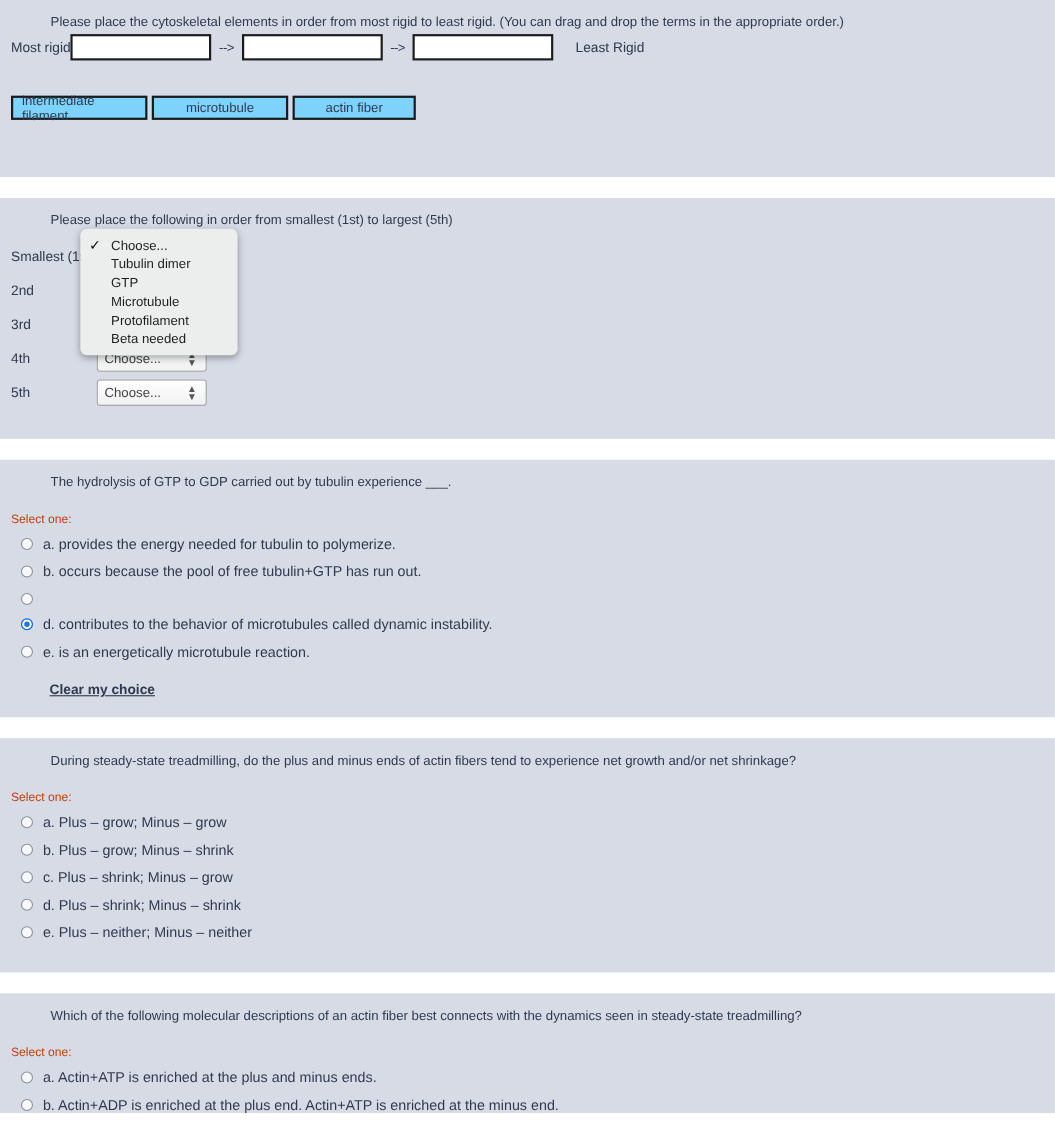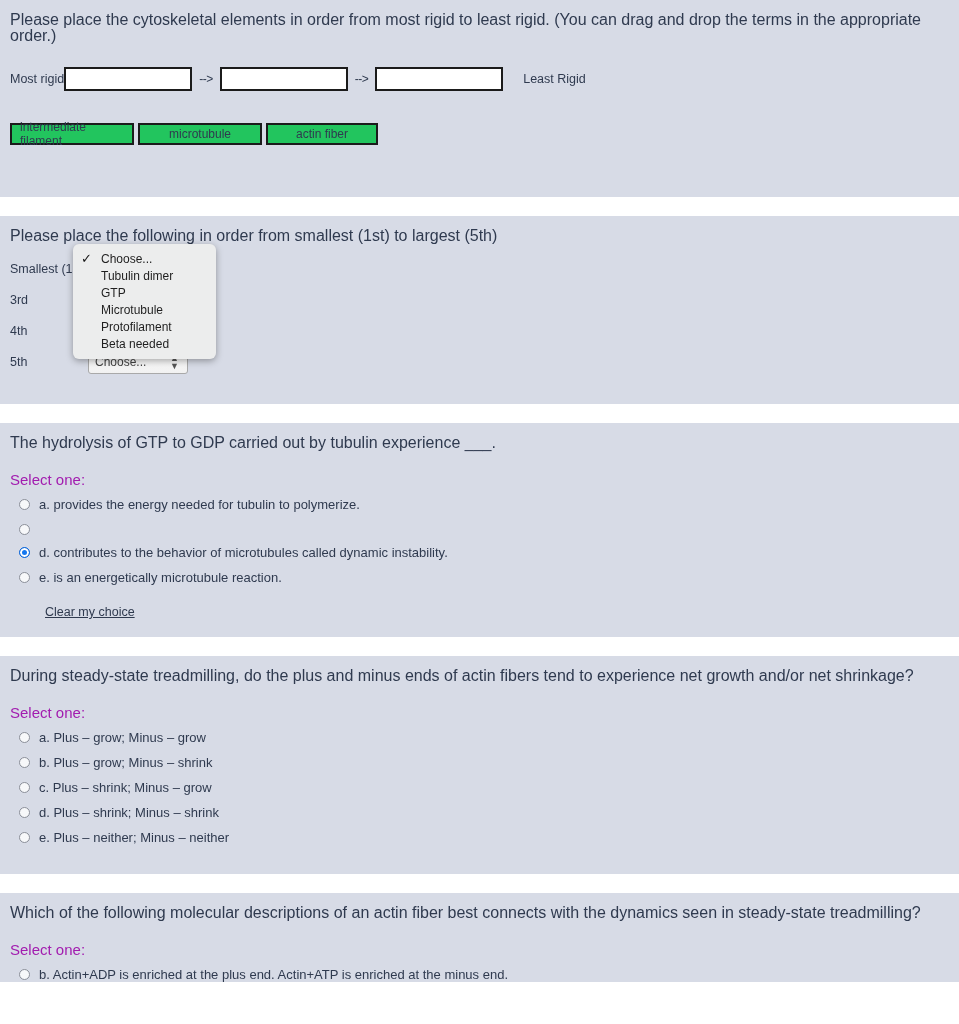--- a/index.html
+++ b/index.html
@@ -20,31 +20,32 @@
   .qblock {
     background: #d7dbe6;
     width: 959px;
     padding: 0;
     position: relative;
   }
   .gap { height: 19px; background: #ffffff; width: 959px; }
 
   .qtext {
     padding: 12px 0 0 10px;
-    font-size: 16px;
+    font-size: 12px;
     line-height: 16px;
     color: #2f3a4f;
+    margin-left: 36px;
   }
 
   
   .q1-body { padding: 0 0 0 10px; }
   .dnd-row {
     display: flex;
     align-items: center;
-    margin-top: 22px;
+    margin-top: 2px;
     height: 26px;
   }
   .dnd-label {
     font-size: 12.5px;
     color: #2f3a4f;
     white-space: nowrap;
   }
   .dropzone {
     width: 128px;
     height: 24px;
@@ -61,21 +62,21 @@
   }
   .least-label { padding-left: 20px; font-size: 12.5px; }
 
   .term-row {
     display: flex;
     margin-top: 31px;
     padding-bottom: 52px;
   }
   .term {
     height: 22px;
-    background: #22c55e;
+    background: #7dd3fc;
     border: 2px solid #1b1b1b;
     display: flex;
     align-items: center;
     justify-content: center;
     font-size: 12px;
     color: #2f3a4f;
     margin-right: 4px;
     cursor: move;
     padding: 0 8px;
   }
@@ -143,24 +144,24 @@
     width: 18px;
     font-size: 13px;
     color: #151515;
     line-height: 14px;
   }
   .dd-label { padding-left: 2px; }
 
   
   .mcq-body { padding: 0 0 18px 10px; }
   .select-one {
-    font-size: 15px;
+    font-size: 11px;
     margin-top: 20px;
     margin-bottom: 10px;
-    color: #a21caf;
+    color: #c2410c;
   }
   .opt {
     display: flex;
     align-items: flex-start;
     margin-bottom: 11px;
     font-size: 13px;
     line-height: 14px;
     color: #2f3a4f;
     cursor: pointer;
   }
@@ -178,20 +179,21 @@
     border: 1px solid #1068d8;
     box-shadow: inset 0 0 0 2px #ffffff;
   }
   .clear-link {
     display: inline-block;
     margin: 9px 0 0 35px;
     font-size: 12.5px;
     color: #2f3a4f;
     text-decoration: underline;
     cursor: pointer;
+    font-weight: bold;
   }
   .q5 { padding-bottom: 0; }
   .q5 .opt:last-child { margin-bottom: 0; }
 </style>
 </head>
 <body>
 
 <div class="page">
 
   <div class="qblock">
@@ -221,20 +223,27 @@
     <div class="q2-body">
 
       <div class="order-row">
         <span class="order-label">Smallest (1st)</span>
         <div class="sel">
           <span>Choose...</span>
           <span class="arrows">▲<br>▼</span>
         </div>
       </div>
 
+      <div class="order-row">
+        <span class="order-label">2nd</span>
+        <div class="sel">
+          <span>Choose...</span>
+          <span class="arrows">▲<br>▼</span>
+        </div>
+      </div>
 
       <div class="order-row">
         <span class="order-label">3rd</span>
         <div class="sel">
           <span>Choose...</span>
           <span class="arrows">▲<br>▼</span>
         </div>
       </div>
 
       <div class="order-row">
@@ -288,20 +297,24 @@
   <div class="qblock">
     <div class="qtext">The hydrolysis of GTP to GDP carried out by tubulin experience ___.</div>
     <div class="mcq-body">
       <div class="select-one">Select one:</div>
       <div class="opt">
         <span class="radio"></span>
         <span>a. provides the energy needed for tubulin to polymerize.</span>
       </div>
       <div class="opt">
         <span class="radio"></span>
+        <span>b. occurs because the pool of free tubulin+GTP has run out.</span>
+      </div>
+      <div class="opt">
+        <span class="radio"></span>
       </div>
       <div class="opt">
         <span class="radio checked"></span>
         <span>d. contributes to the behavior of microtubules called dynamic instability.</span>
       </div>
       <div class="opt">
         <span class="radio"></span>
         <span>e. is an energetically microtubule reaction.</span>
       </div>
       <span class="clear-link">Clear my choice</span>
@@ -338,19 +351,23 @@
   </div>
 
   <div class="gap"></div>
 
   <div class="qblock q5">
     <div class="qtext">Which of the following molecular descriptions of an actin fiber best connects with the dynamics seen in steady-state treadmilling?</div>
     <div class="mcq-body q5">
       <div class="select-one">Select one:</div>
       <div class="opt">
         <span class="radio"></span>
+        <span>a. Actin+ATP is enriched at the plus and minus ends.</span>
+      </div>
+      <div class="opt">
+        <span class="radio"></span>
         <span>b. Actin+ADP is enriched at the plus end. Actin+ATP is enriched at the minus end.</span>
       </div>
 
     </div>
   </div>
 
 </div>
 
 </body></html>

